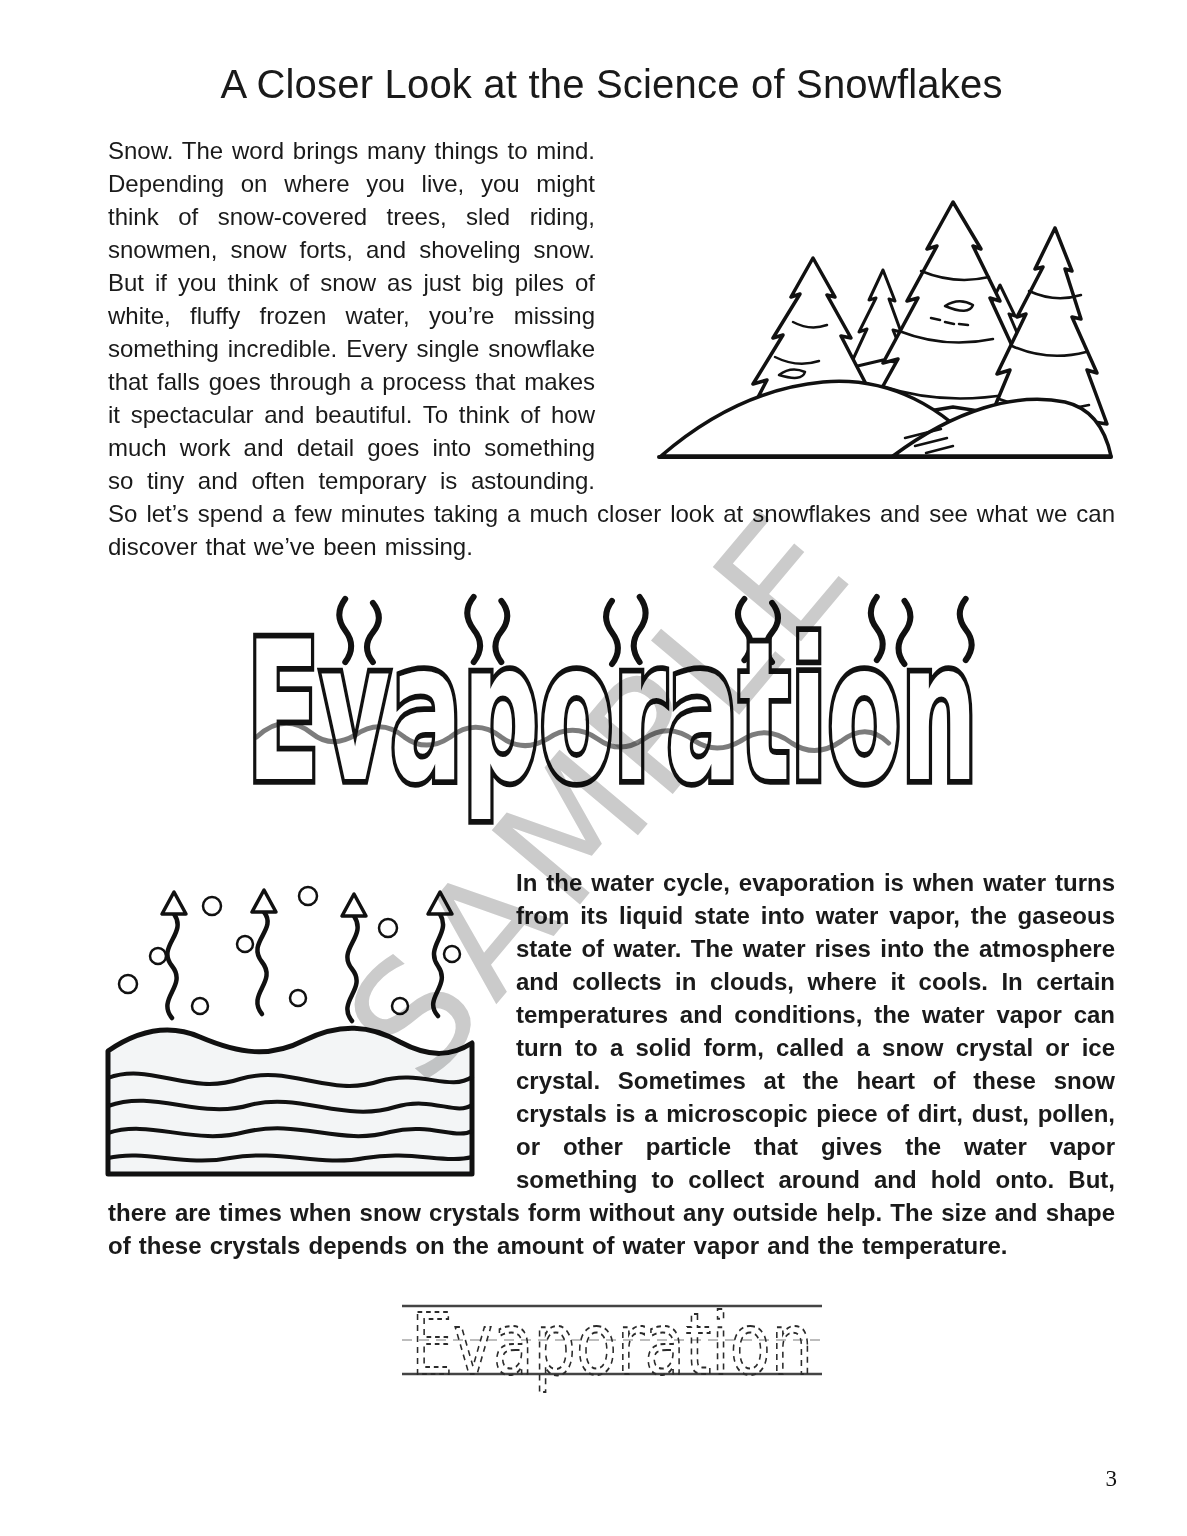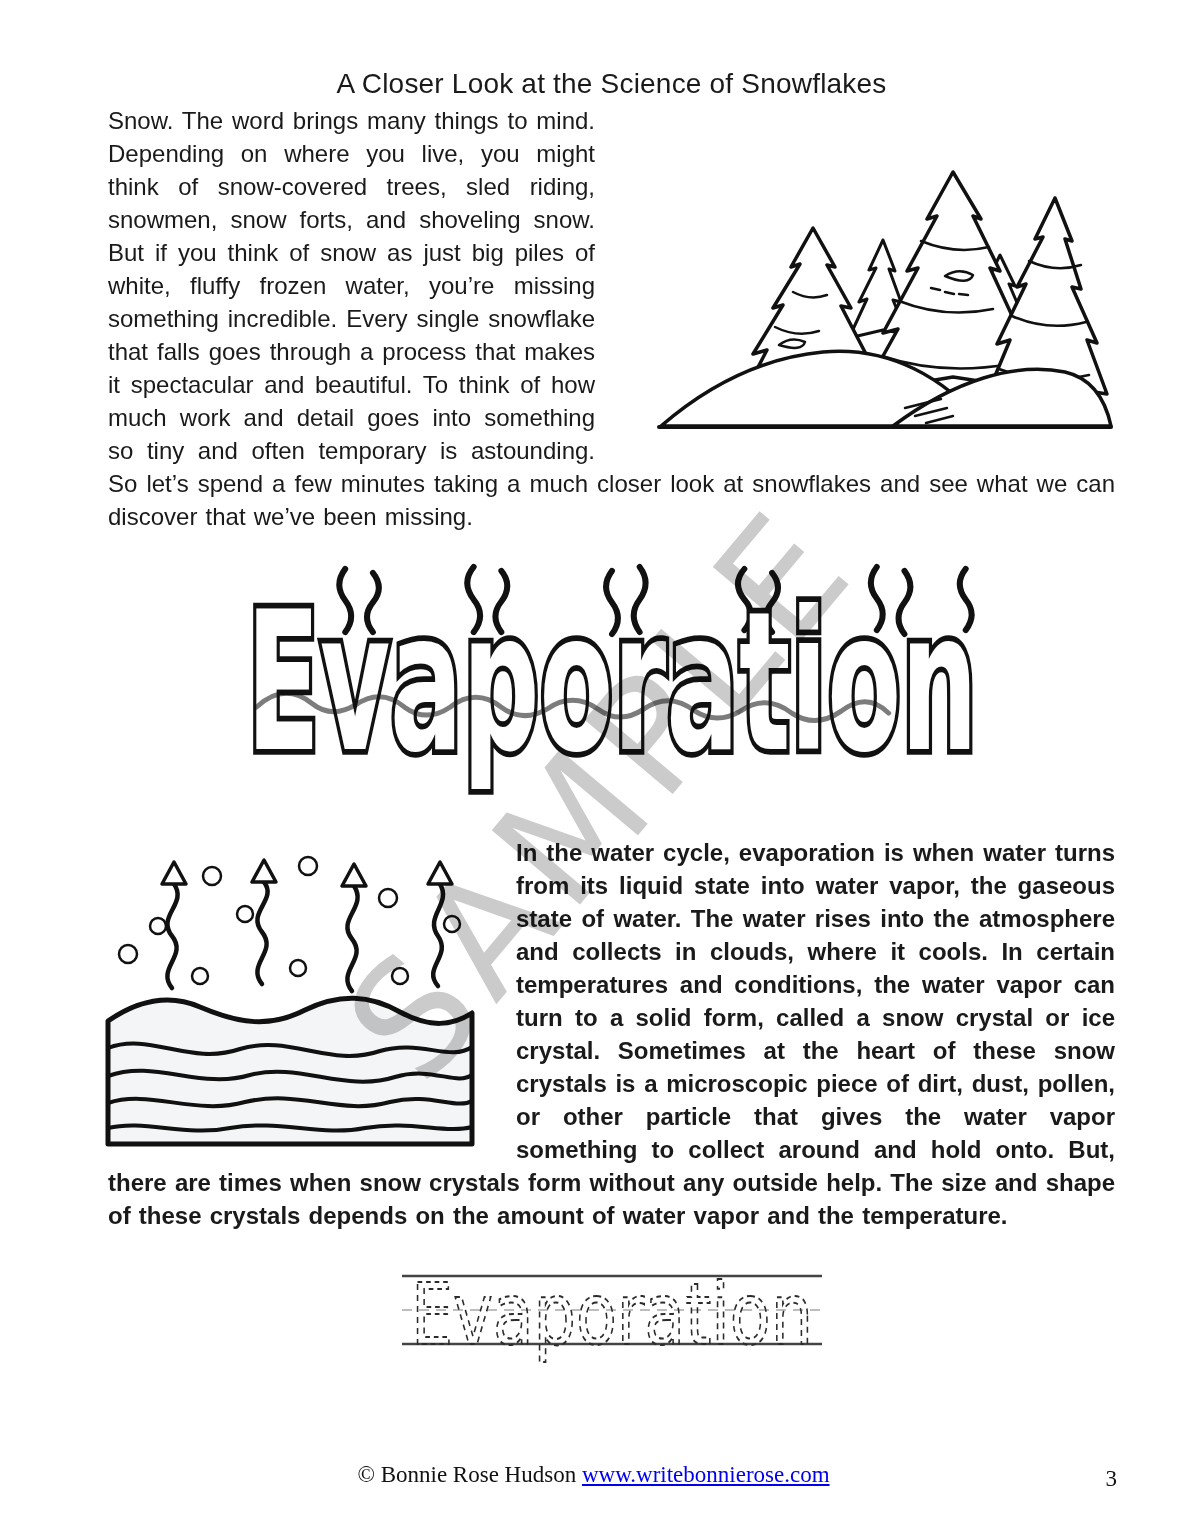--- a/index.html
+++ b/index.html
@@ -8,22 +8,22 @@
     position:relative;
     width:1187px; height:1536px;
     margin:0 auto;
     background:#ffffff;
     font-family:"Liberation Sans", sans-serif;
     color:#1a1a1a;
     overflow:hidden;
   }
   .content { padding:64px 72px 0 108px; }
   .title {
-    font-size:28px; font-weight:400; line-height:40px;
-    text-align:center; 
+    font-size:40px; font-weight:400; line-height:40px;
+    text-align:center; margin-bottom:30px;
     letter-spacing:0.2px;
   }
   .body-text {
     font-size:24px; line-height:33px;
     text-align:justify;
     word-spacing:1.5px;
   }
   section { display:flow-root; }
   .fig-trees {
     float:right; width:520px; height:345px;
@@ -174,16 +174,15 @@
     <div class="trace-wrap">
       <svg width="424" height="104" viewBox="0 0 424 104" aria-hidden="true">
         <line x1="2" y1="14" x2="422" y2="14" stroke="#444" stroke-width="2.5"></line>
         <line x1="2" y1="48" x2="422" y2="48" stroke="#a8a8a8" stroke-width="1.6" stroke-dasharray="10 7"></line>
         <line x1="2" y1="82" x2="422" y2="82" stroke="#444" stroke-width="2.5"></line>
         <text x="212" y="82" text-anchor="middle" font-family="DejaVu Sans, sans-serif" font-size="86" fill="none" stroke="#2b2b2b" stroke-width="2" stroke-dasharray="6 5" textLength="402" lengthAdjust="spacingAndGlyphs">Evaporation</text>
       </svg>
     </div>
   </div>
 
-  <div class="footer"><span>© Bonnie Rose Hudson </span><a href="#">www.writebonnierose.com</a></div>
   <div class="page-number">3</div>
 
 </div>
 
 </body></html>

